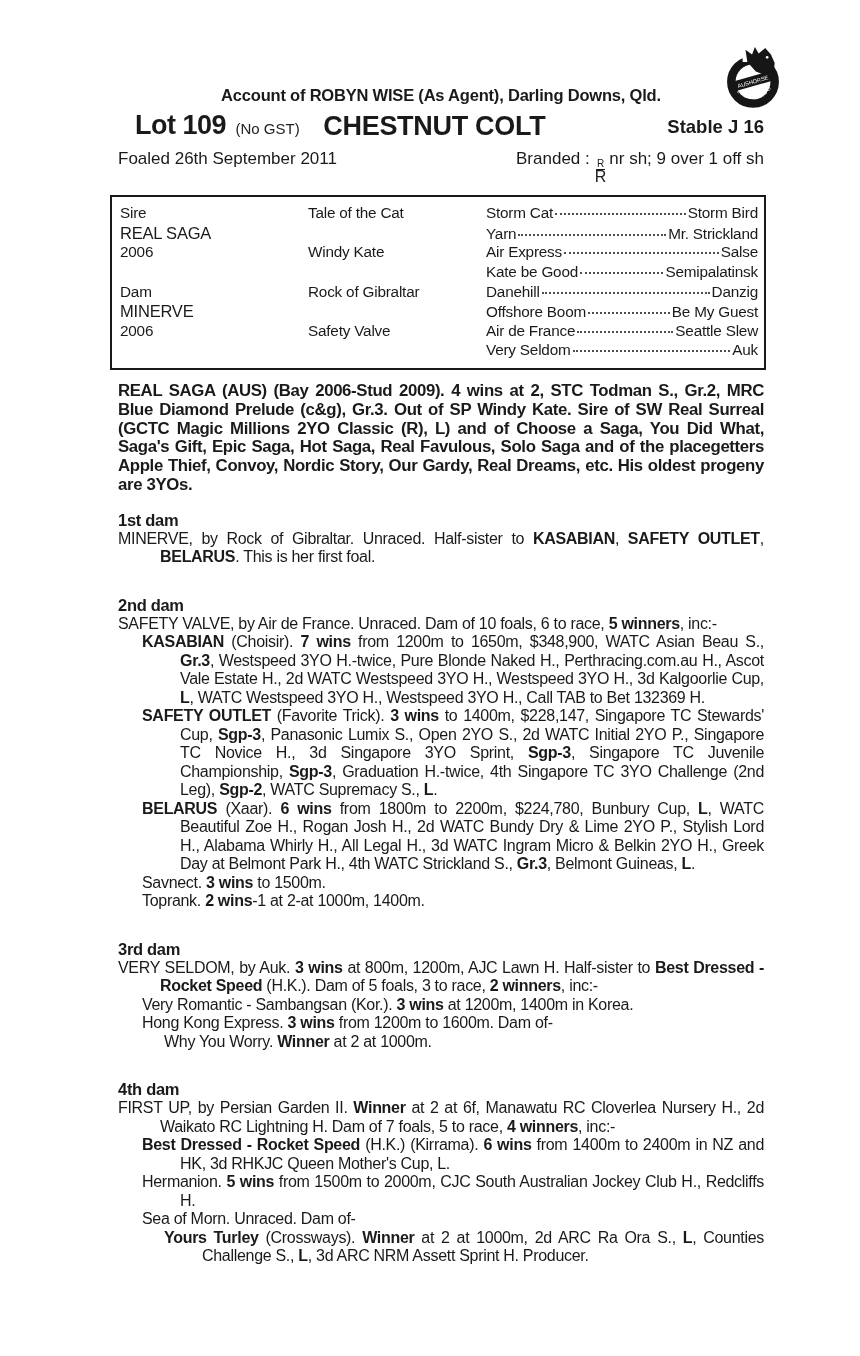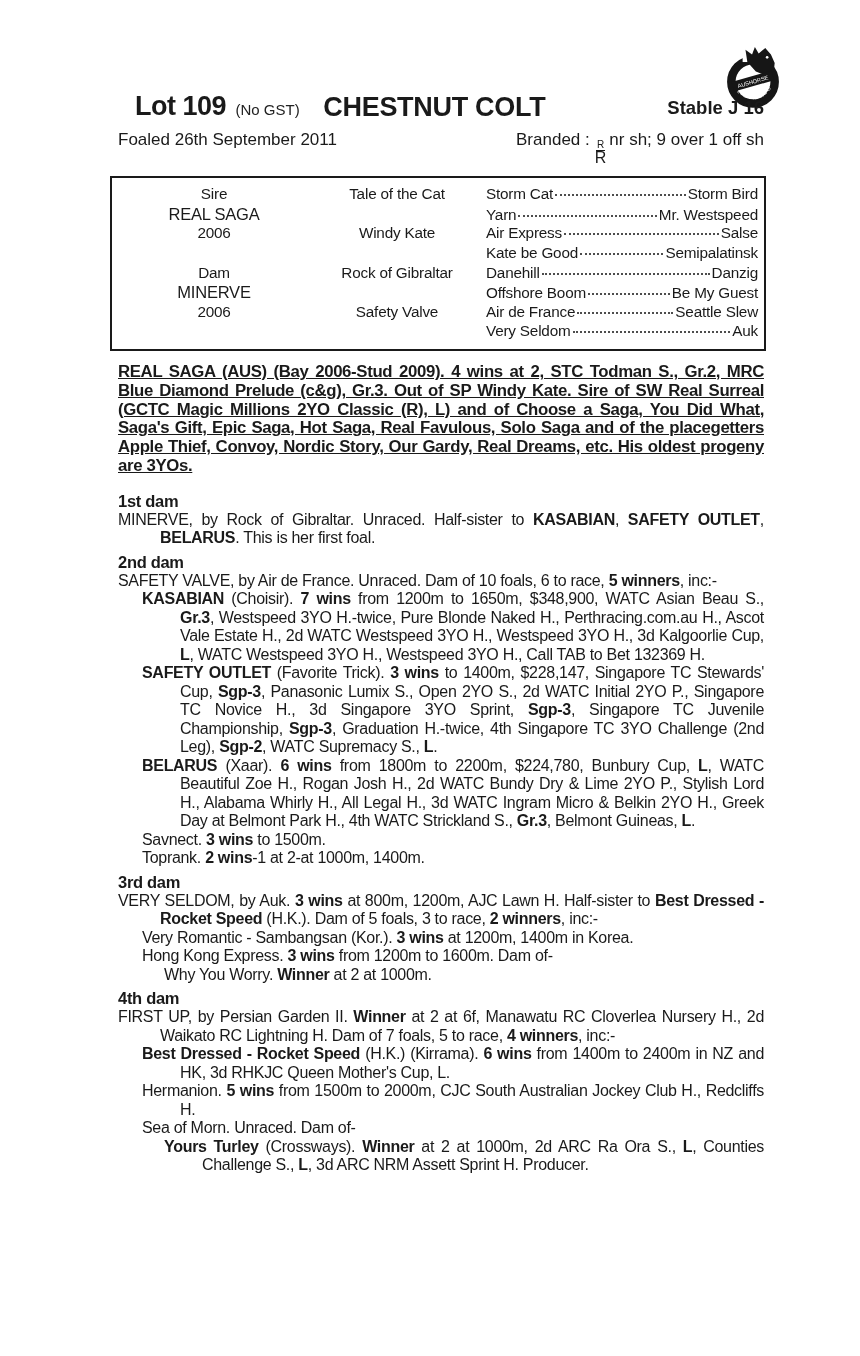--- a/index.html
+++ b/index.html
@@ -25,32 +25,32 @@
   .foaled-row { display:flex; justify-content:space-between; margin-top:7px; font-size:17px; }
   .branded { white-space:nowrap; }
   .brand { display:inline-flex; flex-direction:column; align-items:center; line-height:0.82;
     vertical-align:-3px; margin:0 3px 0 5px; font-weight:400; }
   .brand .b-top { font-size:10px; border-bottom:1.4px solid #1a1a1a; padding:0 1px 1px 1px; }
   .brand .b-main { font-size:16px; }
 
   .ped-table { margin-top:12px; margin-left:-8px; width:656px; border:2px solid #1a1a1a;
     padding:7px 6px 7px 8px; }
   .ped-row { display:grid; grid-template-columns:188px 178px 1fr; height:19.6px;
-    align-items:baseline; font-size:15.3px; letter-spacing:-0.2px;text-align:center; }
+    align-items:baseline; font-size:15.3px; letter-spacing:-0.2px; }
   .gen1-name { font-weight:400; font-size:16.5px; letter-spacing:-0.2px; }
   .dotpair { display:flex; align-items:baseline; }
   .dotpair .leader { flex:1 1 auto; border-bottom:2px dotted #4d4d4d; margin:0 2px;
     transform:translateY(-3px); min-width:12px; }
   .dotpair .pl, .dotpair .pr { white-space:nowrap; }
 
   .sire-summary { margin-top:12px; font-weight:700; font-size:16.8px; line-height:18.8px;
-    letter-spacing:-0.35px; text-align:justify;text-decoration:underline; }
+    letter-spacing:-0.35px; text-align:justify; }
 
   .dams { margin-top:2px; font-size:16px; line-height:18.5px; letter-spacing:-0.3px; }
-  .dam-h { font-size:16.5px; font-weight:700; margin-top:5px; line-height:19px; }
+  .dam-h { font-size:16.5px; font-weight:700; margin-top:29px; line-height:19px; }
   .dams section:first-child .dam-h { margin-top:16px; }
   .para { text-align:justify; }
   .para b { font-weight:700; }
   .p-dam { padding-left:42px; text-indent:-42px; }
   .p-l1  { padding-left:62px; text-indent:-38px; }
   .p-l2  { padding-left:84px; text-indent:-38px; }
 </style>
 </head>
 <body>
 
@@ -68,20 +68,21 @@
       </g>
       <path id="ringArc" d="M13 45 A 21.5 21.5 0 0 0 51 45" fill="none"></path>
       <text font-size="5.4" fill="#ffffff" letter-spacing="0.6" font-family="Liberation Sans, DejaVu Sans, sans-serif">
         <textPath href="#ringArc" startOffset="4">2YO SINGAPORE</textPath>
       </text>
     </svg>
   </div>
 
   <div class="content">
 
+    <div class="account">Account of ROBYN WISE (As Agent), Darling Downs, Qld.</div>
 
     <div class="lot-row">
       <span class="lot-left">
         <span class="lot-num">Lot 109</span>
         <span class="gst">(No GST)</span>
       </span>
       <span class="colt-title">CHESTNUT COLT</span>
       <span class="stable">Stable J 16</span>
     </div>
 
@@ -102,21 +103,21 @@
             <span class="leader"></span>
             <span class="pr">Storm Bird</span>
           </span>
       </div>
       <div class="ped-row">
         <span class="gen1-name">REAL SAGA</span>
         <span></span>
         <span class="dotpair">
             <span class="pl">Yarn</span>
             <span class="leader"></span>
-            <span class="pr">Mr. Westspeed</span>
+            <span class="pr">Mr. Strickland</span>
           </span>
       </div>
       <div class="ped-row">
         <span>2006</span>
         <span>Windy Kate</span>
         <span class="dotpair">
             <span class="pl">Air Express</span>
             <span class="leader"></span>
             <span class="pr">Salse</span>
           </span>

